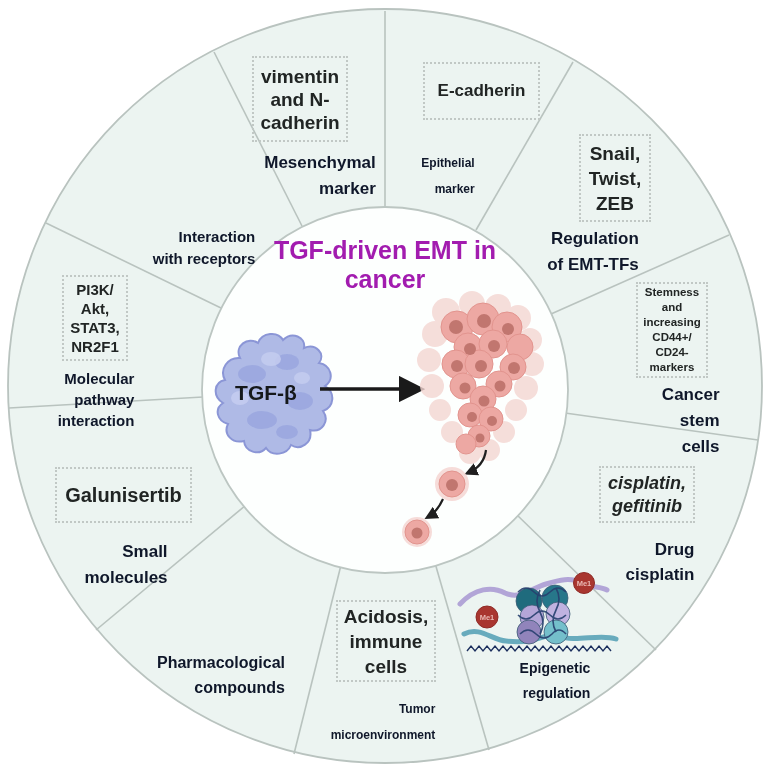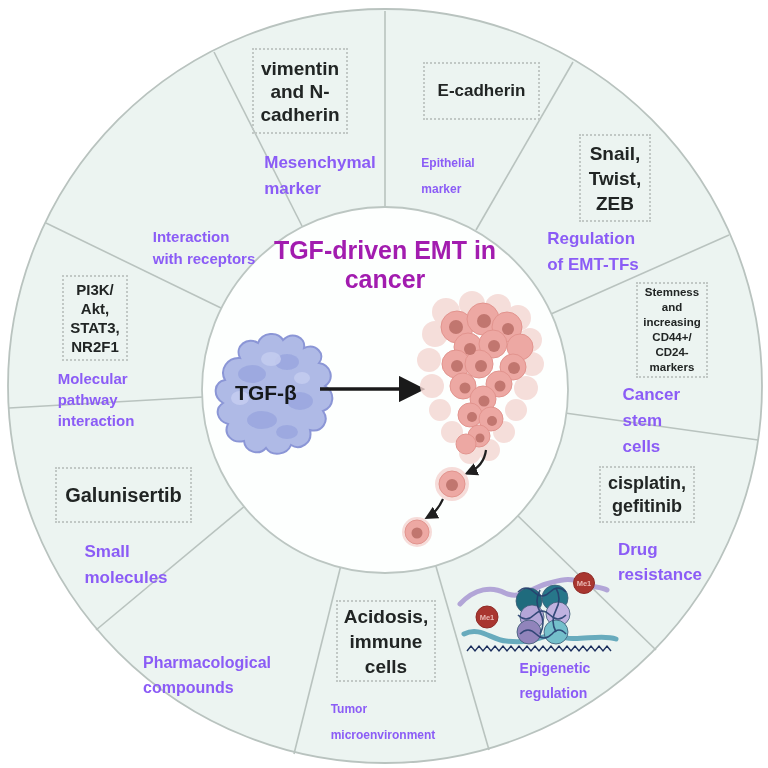--- a/index.html
+++ b/index.html
@@ -6,22 +6,22 @@
   #canvas{
     position:relative;width:768px;height:768px;overflow:hidden;
     font-family:"Liberation Sans","DejaVu Sans",sans-serif;background:#ffffff;
   }
   #wheel{position:absolute;left:0;top:0;}
   .dbox{
     position:absolute;border:2px dotted #c1c8c5;display:flex;align-items:center;justify-content:center;
     text-align:center;white-space:pre-line;color:#212524;font-weight:700;box-sizing:border-box;
   }
   .wlabel{
-    position:absolute;transform:translateX(-50%);text-align:left;white-space:pre-line;
-    color:#8b5cf6;font-weight:700;
+    position:absolute;transform:translateX(-50%);text-align:right;white-space:pre-line;
+    color:#0f172a;font-weight:700;
   }
   .title{
     position:absolute;left:385px;top:236px;transform:translateX(-50%);width:280px;
     text-align:center;white-space:pre-line;color:#a21caf;font-weight:700;
     font-size:25px;line-height:29px;
   }
 </style>
 </head>
 <body>
 
@@ -172,21 +172,21 @@
         <circle cx="584" cy="583" r="10.5" fill="#a93630" stroke="#8f2b27" stroke-width="1"></circle>
         <text x="584" y="586" text-anchor="middle" font-size="7.5" font-weight="bold" fill="#eab9b4">Me1</text>
       </g>
       <path d="M467,651 l4,-5 l4,5 l4,-5 l4,5 l4,-5 l4,5 l4,-5 l4,5 l4,-5 l4,5 l4,-5 l4,5 l4,-5 l4,5 l4,-5 l4,5 l4,-5 l4,5 l4,-5 l4,5 l4,-5 l4,5 l4,-5 l4,5 l4,-5 l4,5 l4,-5 l4,5 l4,-5 l4,5 l4,-5 l4,5 l4,-5 l4,5 l4,-5 l4,5" stroke="#1c2f5e" stroke-width="1.4" fill="none"></path>
     </g>
   </svg>
 
   <div class="title">TGF-driven EMT in
 cancer</div>
 
-  <div class="dbox" style="left:252px;top:48px;width:96px;height:86px;font-size:19px;line-height:23px;">vimentin
+  <div class="dbox" style="left:252px;top:56px;width:96px;height:86px;font-size:19px;line-height:23px;">vimentin
 and N-
 cadherin</div>
   <div class="wlabel" style="left:320px;top:150px;font-size:17px;line-height:26px;">Mesenchymal
 marker</div>
 
   <div class="dbox" style="left:423px;top:62px;width:117px;height:58px;font-size:17px;line-height:22px;">E-cadherin</div>
   <div class="wlabel" style="left:448px;top:150px;font-size:12px;line-height:26px;">Epithelial
 marker</div>
 
   <div class="dbox" style="left:579px;top:134px;width:72px;height:88px;font-size:19px;line-height:25px;">Snail,
@@ -197,35 +197,35 @@
 
   <div class="dbox" style="left:636px;top:282px;width:72px;height:96px;font-size:11.5px;line-height:15px;">Stemness
 and
 increasing
 CD44+/
 CD24-
 markers</div>
   <div class="wlabel" style="left:671px;top:382px;font-size:17px;line-height:26px;">Cancer stem
 cells</div>
 
-  <div class="dbox" style="left:599px;top:466px;width:96px;height:57px;font-size:18px;line-height:23px;">cisplatin,
+  <div class="dbox" style="left:599px;top:466px;width:96px;height:57px;font-size:18px;line-height:23px;font-style:italic;">cisplatin,
 gefitinib</div>
   <div class="wlabel" style="left:660px;top:537px;font-size:17px;line-height:25px;">Drug
-resistance</div>
+cisplatin</div>
 
   <div class="wlabel" style="left:555px;top:656px;font-size:14px;line-height:25px;">Epigenetic
 regulation</div>
 
   <div class="dbox" style="left:336px;top:600px;width:100px;height:82px;font-size:19px;line-height:25px;">Acidosis,
 immune
 cells</div>
   <div class="wlabel" style="left:383px;top:696px;font-size:12px;line-height:26px;">Tumor
 microenvironment</div>
 
-  <div class="wlabel" style="left:207px;top:650px;font-size:16px;line-height:25px;">Pharmacological
+  <div class="wlabel" style="left:221px;top:650px;font-size:16px;line-height:25px;">Pharmacological
 compounds</div>
 
   <div class="dbox" style="left:55px;top:467px;width:137px;height:56px;font-size:20px;line-height:24px;">Galunisertib</div>
   <div class="wlabel" style="left:126px;top:539px;font-size:17px;line-height:26px;">Small
 molecules</div>
 
   <div class="dbox" style="left:62px;top:275px;width:66px;height:86px;font-size:15px;line-height:19px;">PI3K/
 Akt,
 STAT3,
 NR2F1</div>

